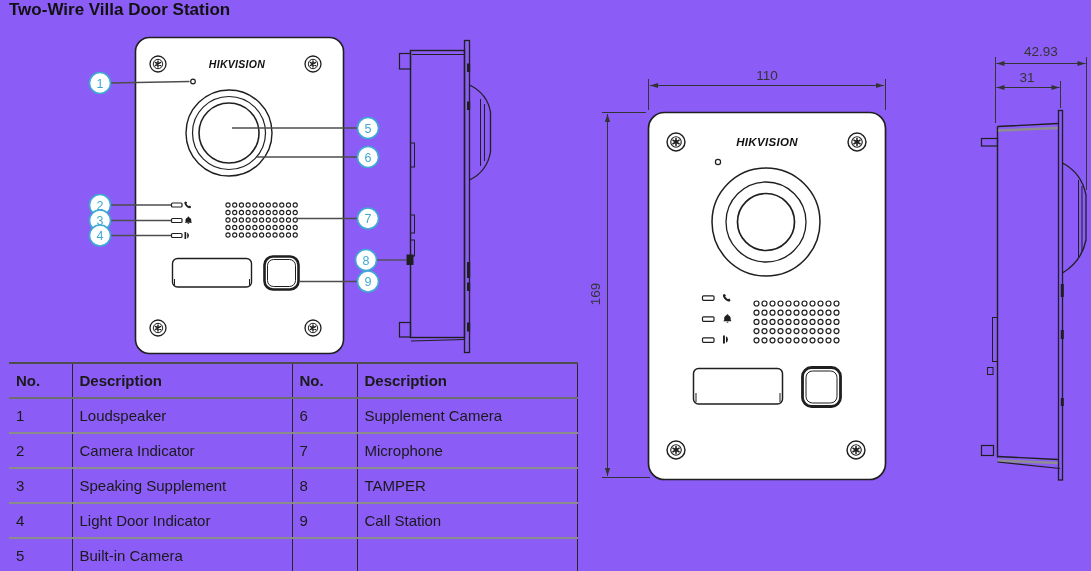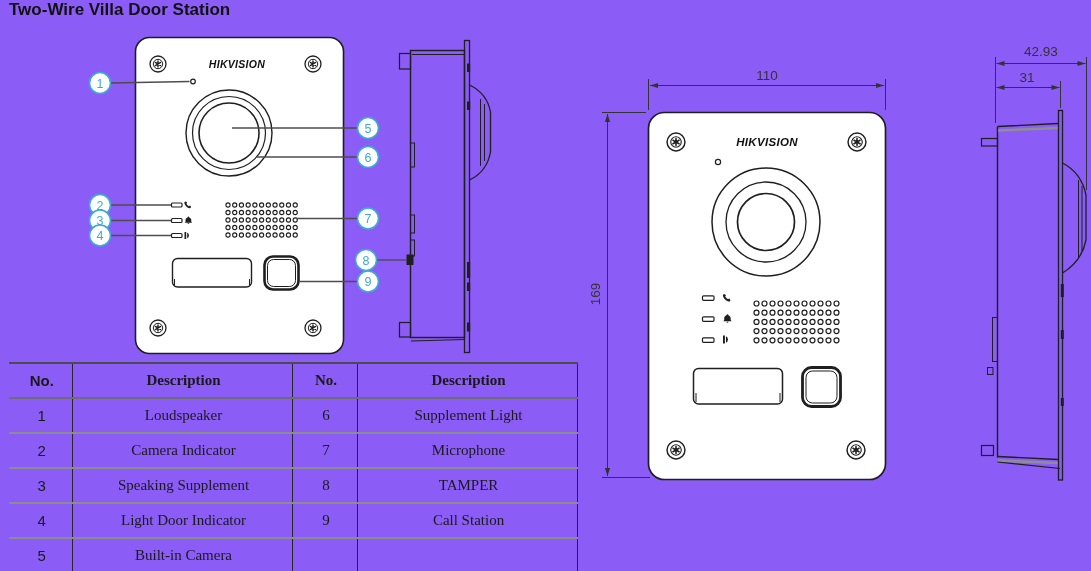--- a/index.html
+++ b/index.html
@@ -7,26 +7,26 @@
          font-family:"Liberation Sans",sans-serif;}
   #page-title{position:absolute;left:9px;top:0px;font-size:17px;font-weight:700;color:#111;}
   svg{position:absolute;left:0;top:0;}
   svg text{font-family:"Liberation Sans",sans-serif;}
   .dimtxt{font-size:13.5px;fill:#333;}
   .callout-num{font-size:12.5px;fill:#3fa9d4;}
   .logo{font-size:10.5px;font-weight:700;font-style:italic;letter-spacing:.3px;fill:#111;}
   .logo2{font-size:11.5px;font-weight:700;font-style:italic;letter-spacing:.3px;fill:#111;}
   .parts-table{position:absolute;left:9px;top:362px;width:568px;border-collapse:collapse;
                table-layout:fixed;font-size:15px;color:#1a1a1a;}
-  .parts-table th,.parts-table td{height:33px;padding:0 4px 0 7px;text-align:center;
+  .parts-table th,.parts-table td{height:33px;padding:0 4px 0 7px;text-align:left;
                vertical-align:middle;border-bottom:2px solid #8c8c8c;font-weight:400;
                overflow:hidden;white-space:nowrap;}
   .parts-table thead th{font-weight:700;border-top:2px solid #4d4d4d;border-bottom:2px solid #6e6e6e;}
   .parts-table tbody tr:last-child td{border-bottom:2px solid #555;}
-  .cdiv{border-left:1.5px solid #262626;font-family:Liberation Serif, serif;}
+  .cdiv{border-left:1.5px solid #262626;}
   .cend{border-right:1.5px solid #262626;}
 </style>
 </head>
 <body>
 
 <div id="stage">
   <div id="page-title">Two-Wire Villa Door Station</div>
 
   <svg width="1091" height="571" viewBox="0 0 1091 571">
     <defs>
@@ -354,21 +354,21 @@
         <th class="cdiv">Description</th>
         <th class="cdiv">No.</th>
         <th class="cdiv cend">Description</th>
       </tr>
     </thead>
     <tbody>
       <tr>
         <td>1</td>
         <td class="cdiv">Loudspeaker</td>
         <td class="cdiv">6</td>
-        <td class="cdiv cend">Supplement Light</td>
+        <td class="cdiv cend">Supplement Camera</td>
       </tr>
       <tr>
         <td>2</td>
         <td class="cdiv">Camera Indicator</td>
         <td class="cdiv">7</td>
         <td class="cdiv cend">Microphone</td>
       </tr>
       <tr>
         <td>3</td>
         <td class="cdiv">Speaking Supplement</td>

